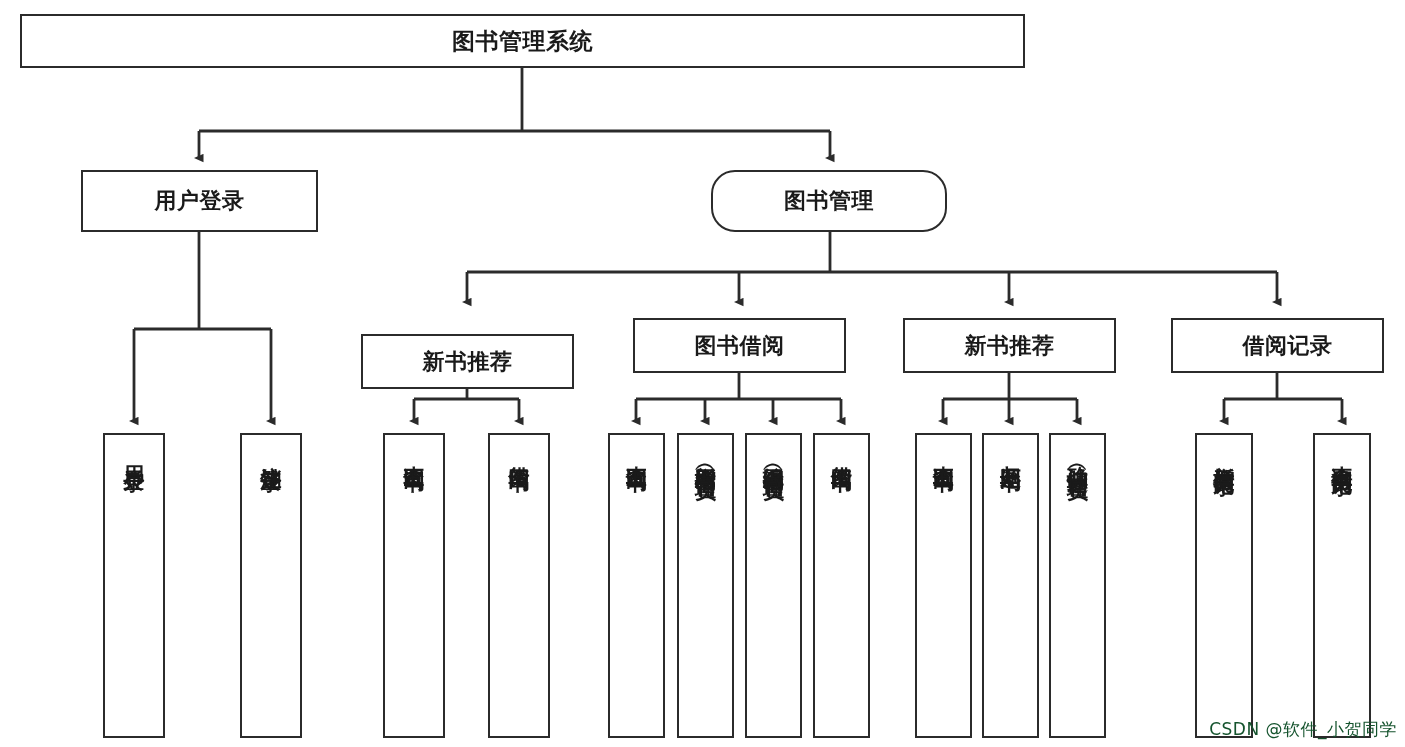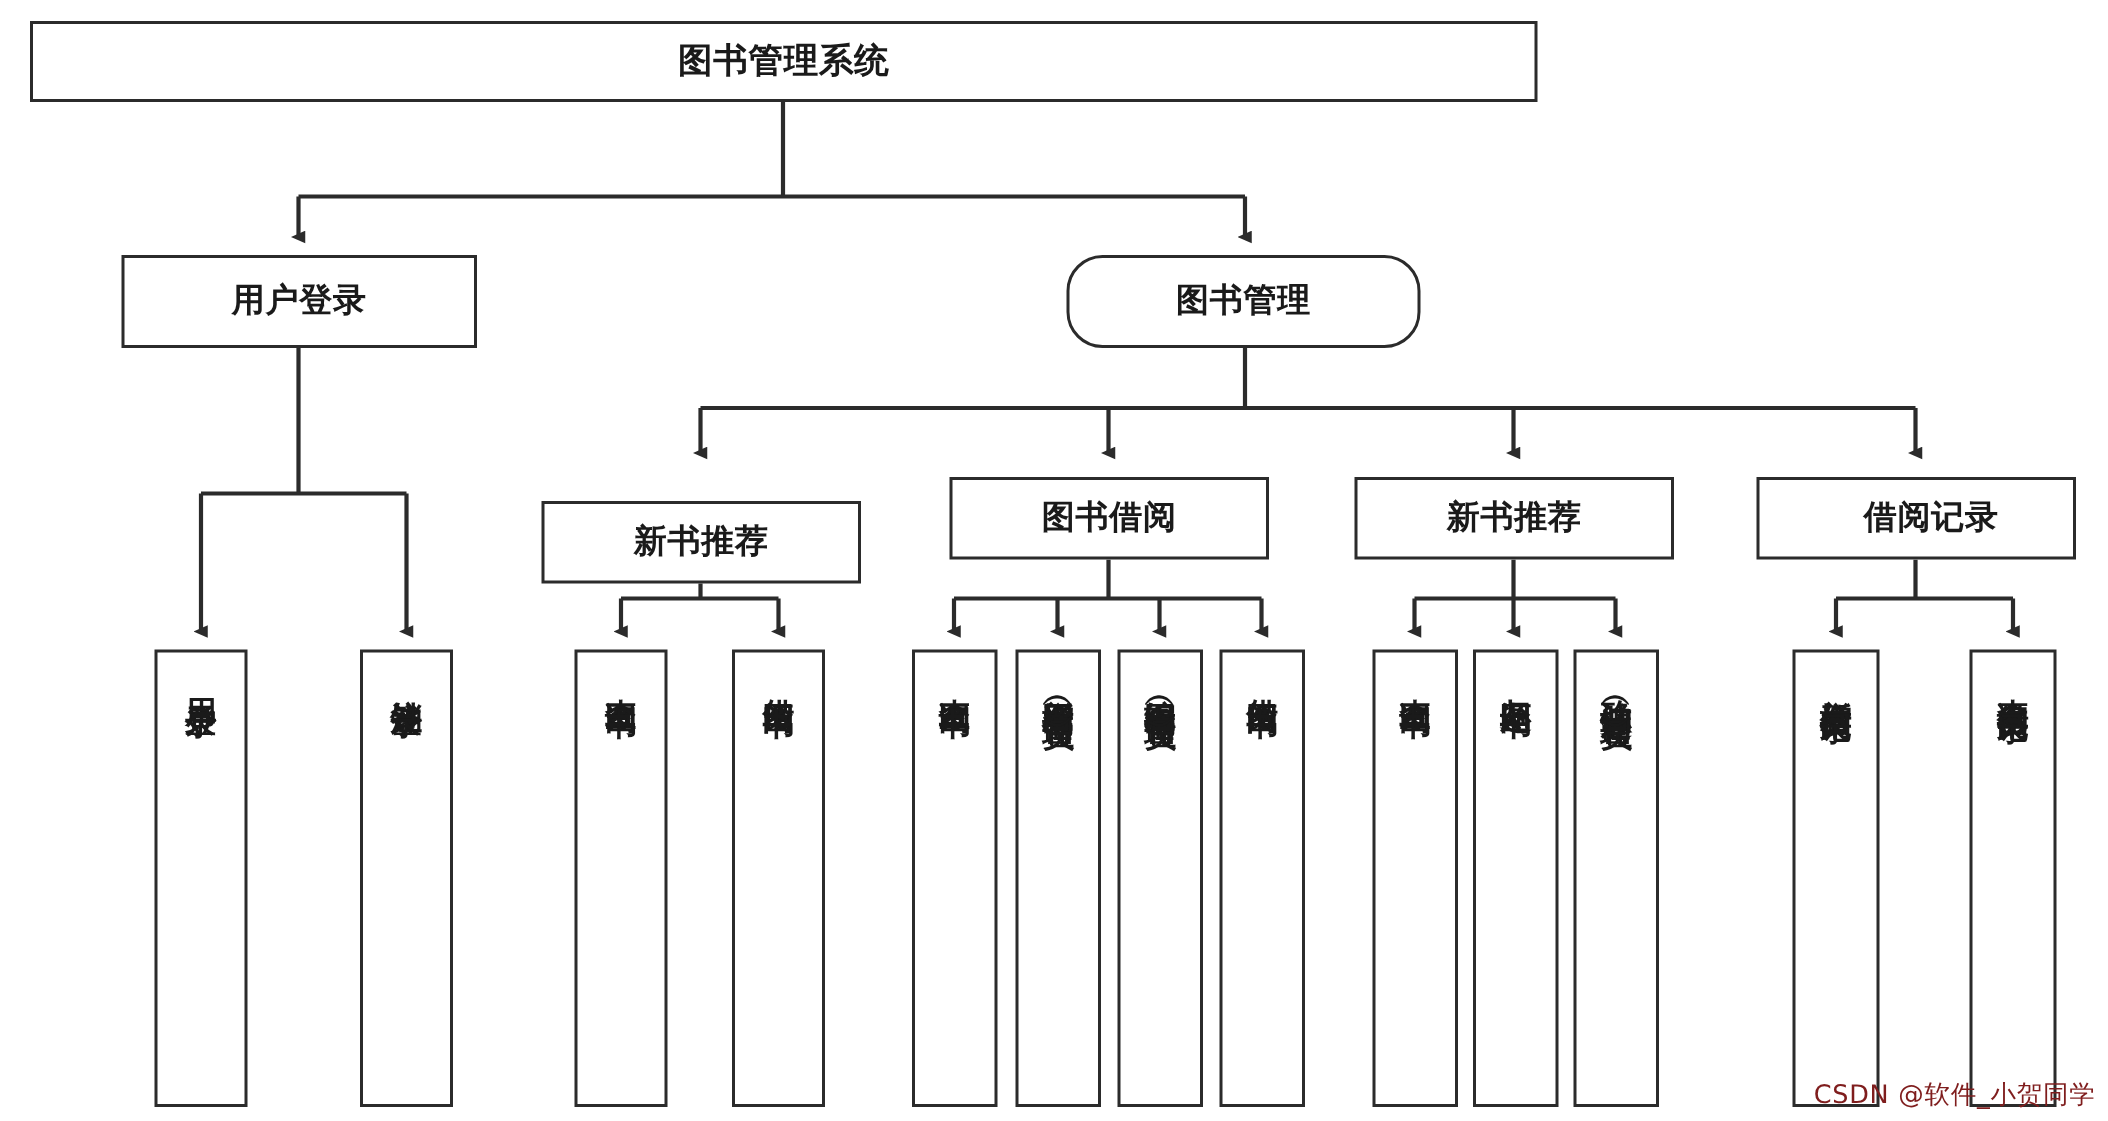--- a/index.html
+++ b/index.html
@@ -51,21 +51,21 @@
     line-height: 1.05;
     white-space: normal;
   }
   .node.root .label { font-size: 23px; }
   .node.lvl2 .label { font-size: 22px; }
   #watermark {
     position: absolute;
     right: 8px;
     bottom: 6px;
     font-size: 17px;
-    color: #7f1d1d;
+    color: #14532d;
     letter-spacing: 0.5px;
     white-space: nowrap;
   }
 </style>
 </head>
 <body>
 
 <div id="canvas">
 
   <svg class="wires" viewBox="0 0 1405 747">

